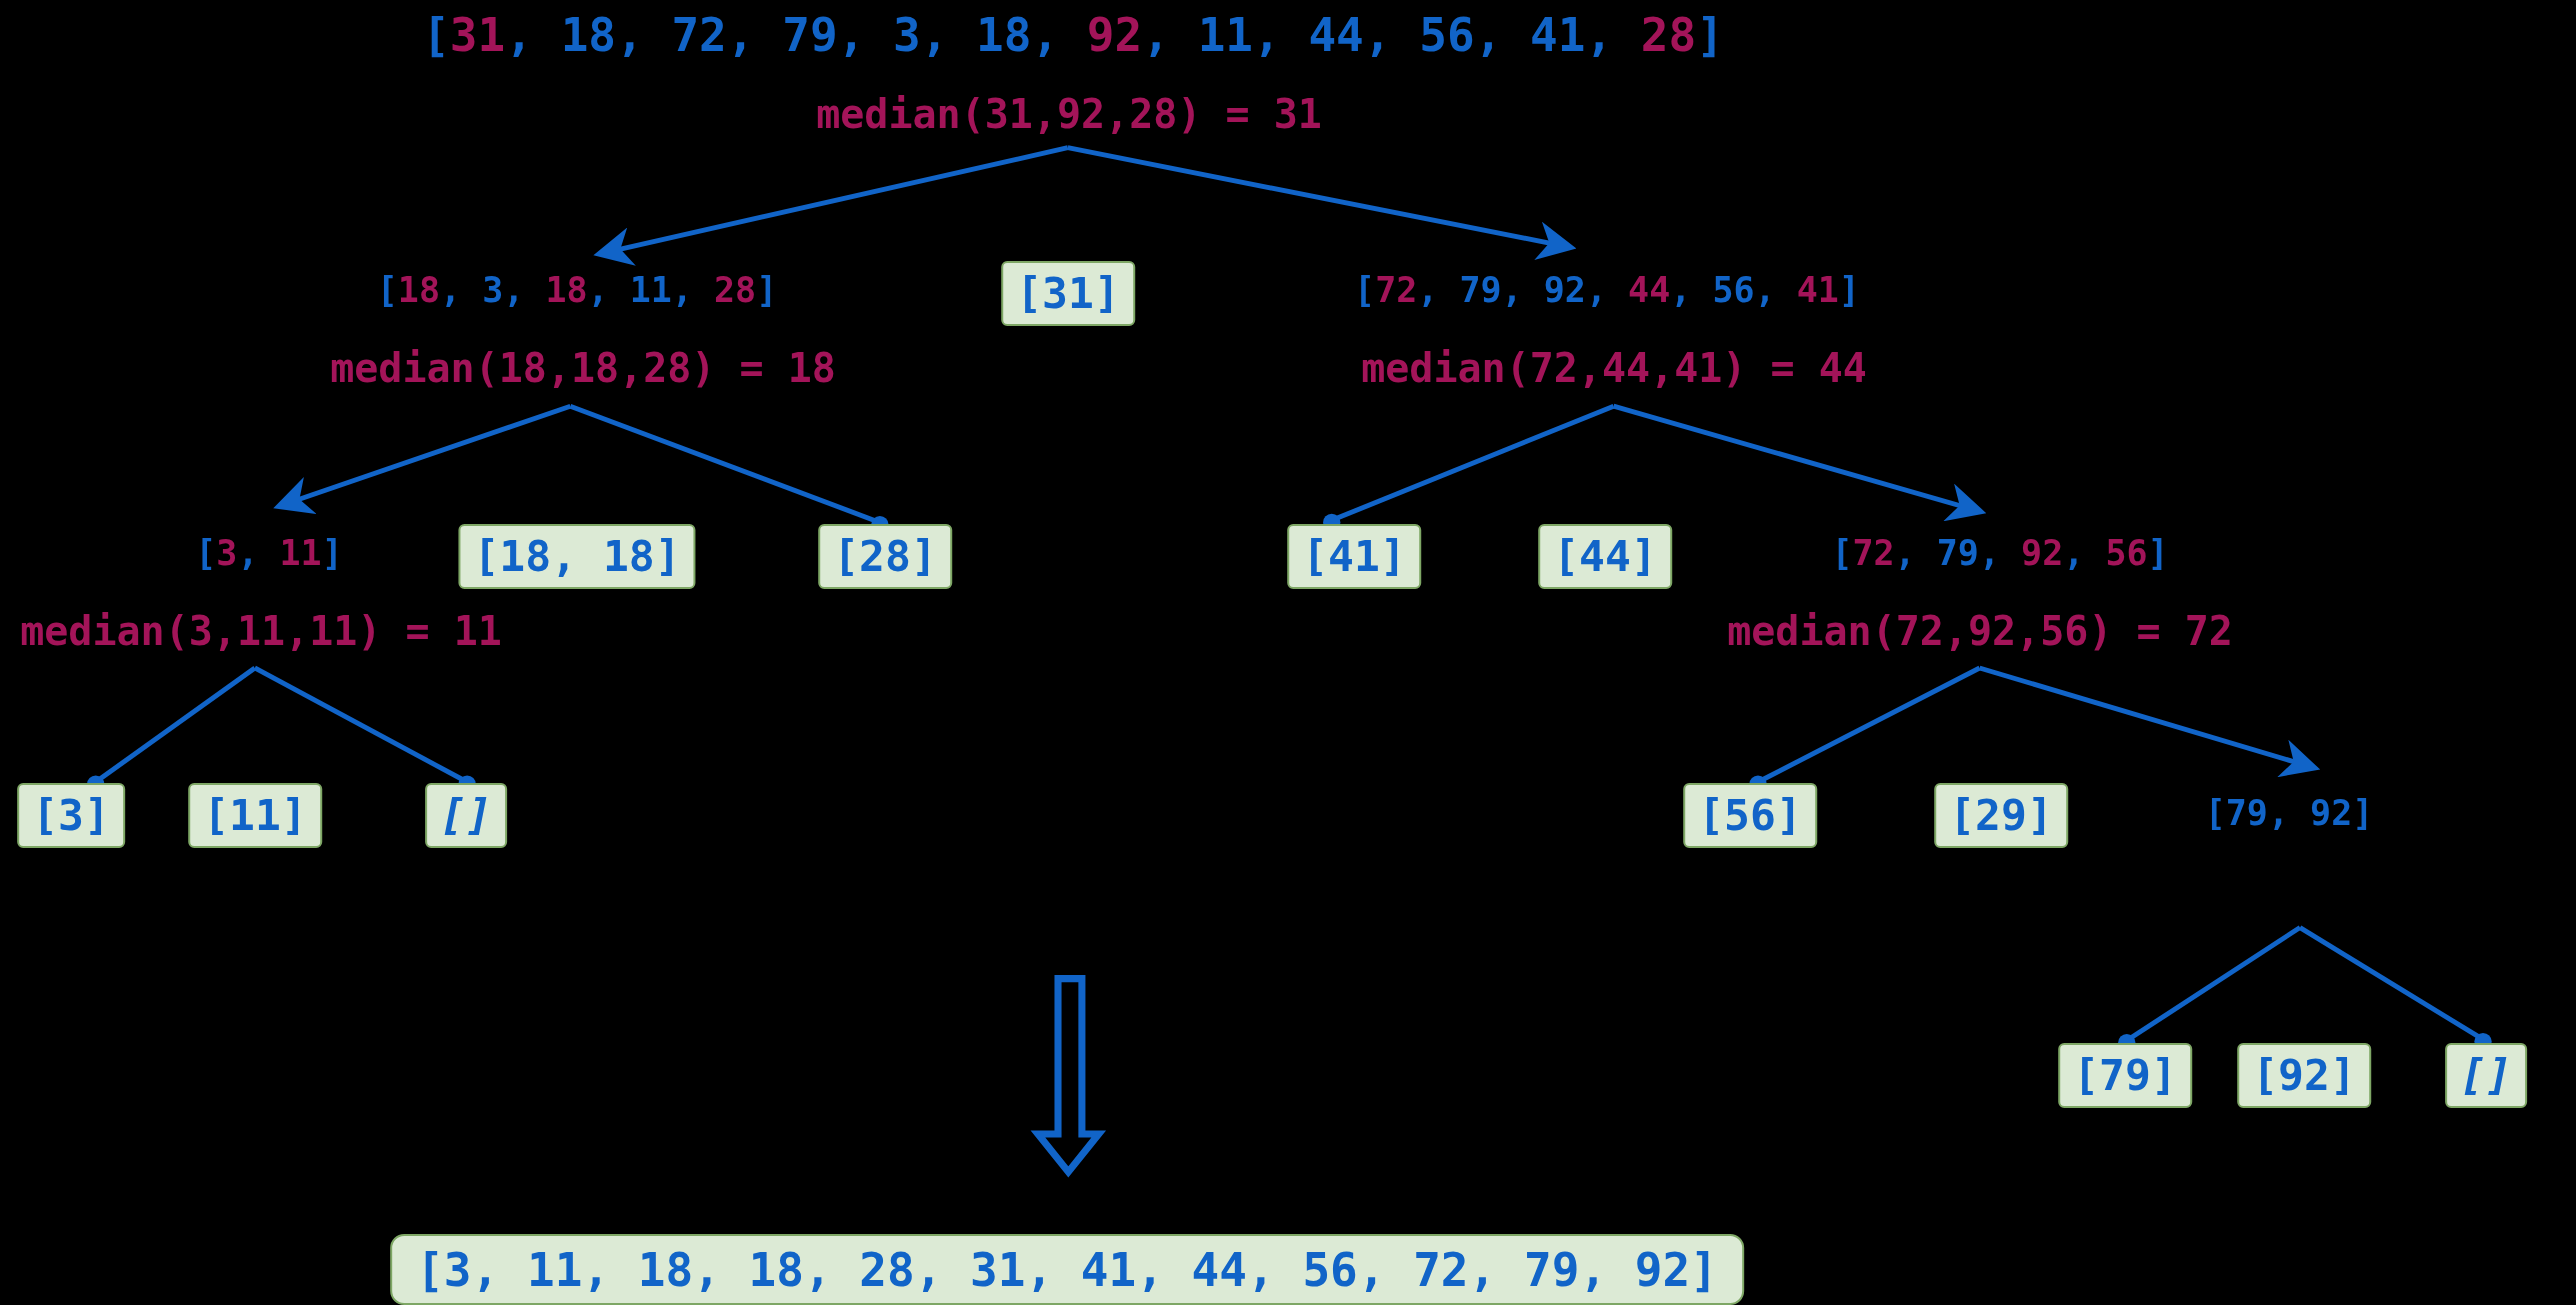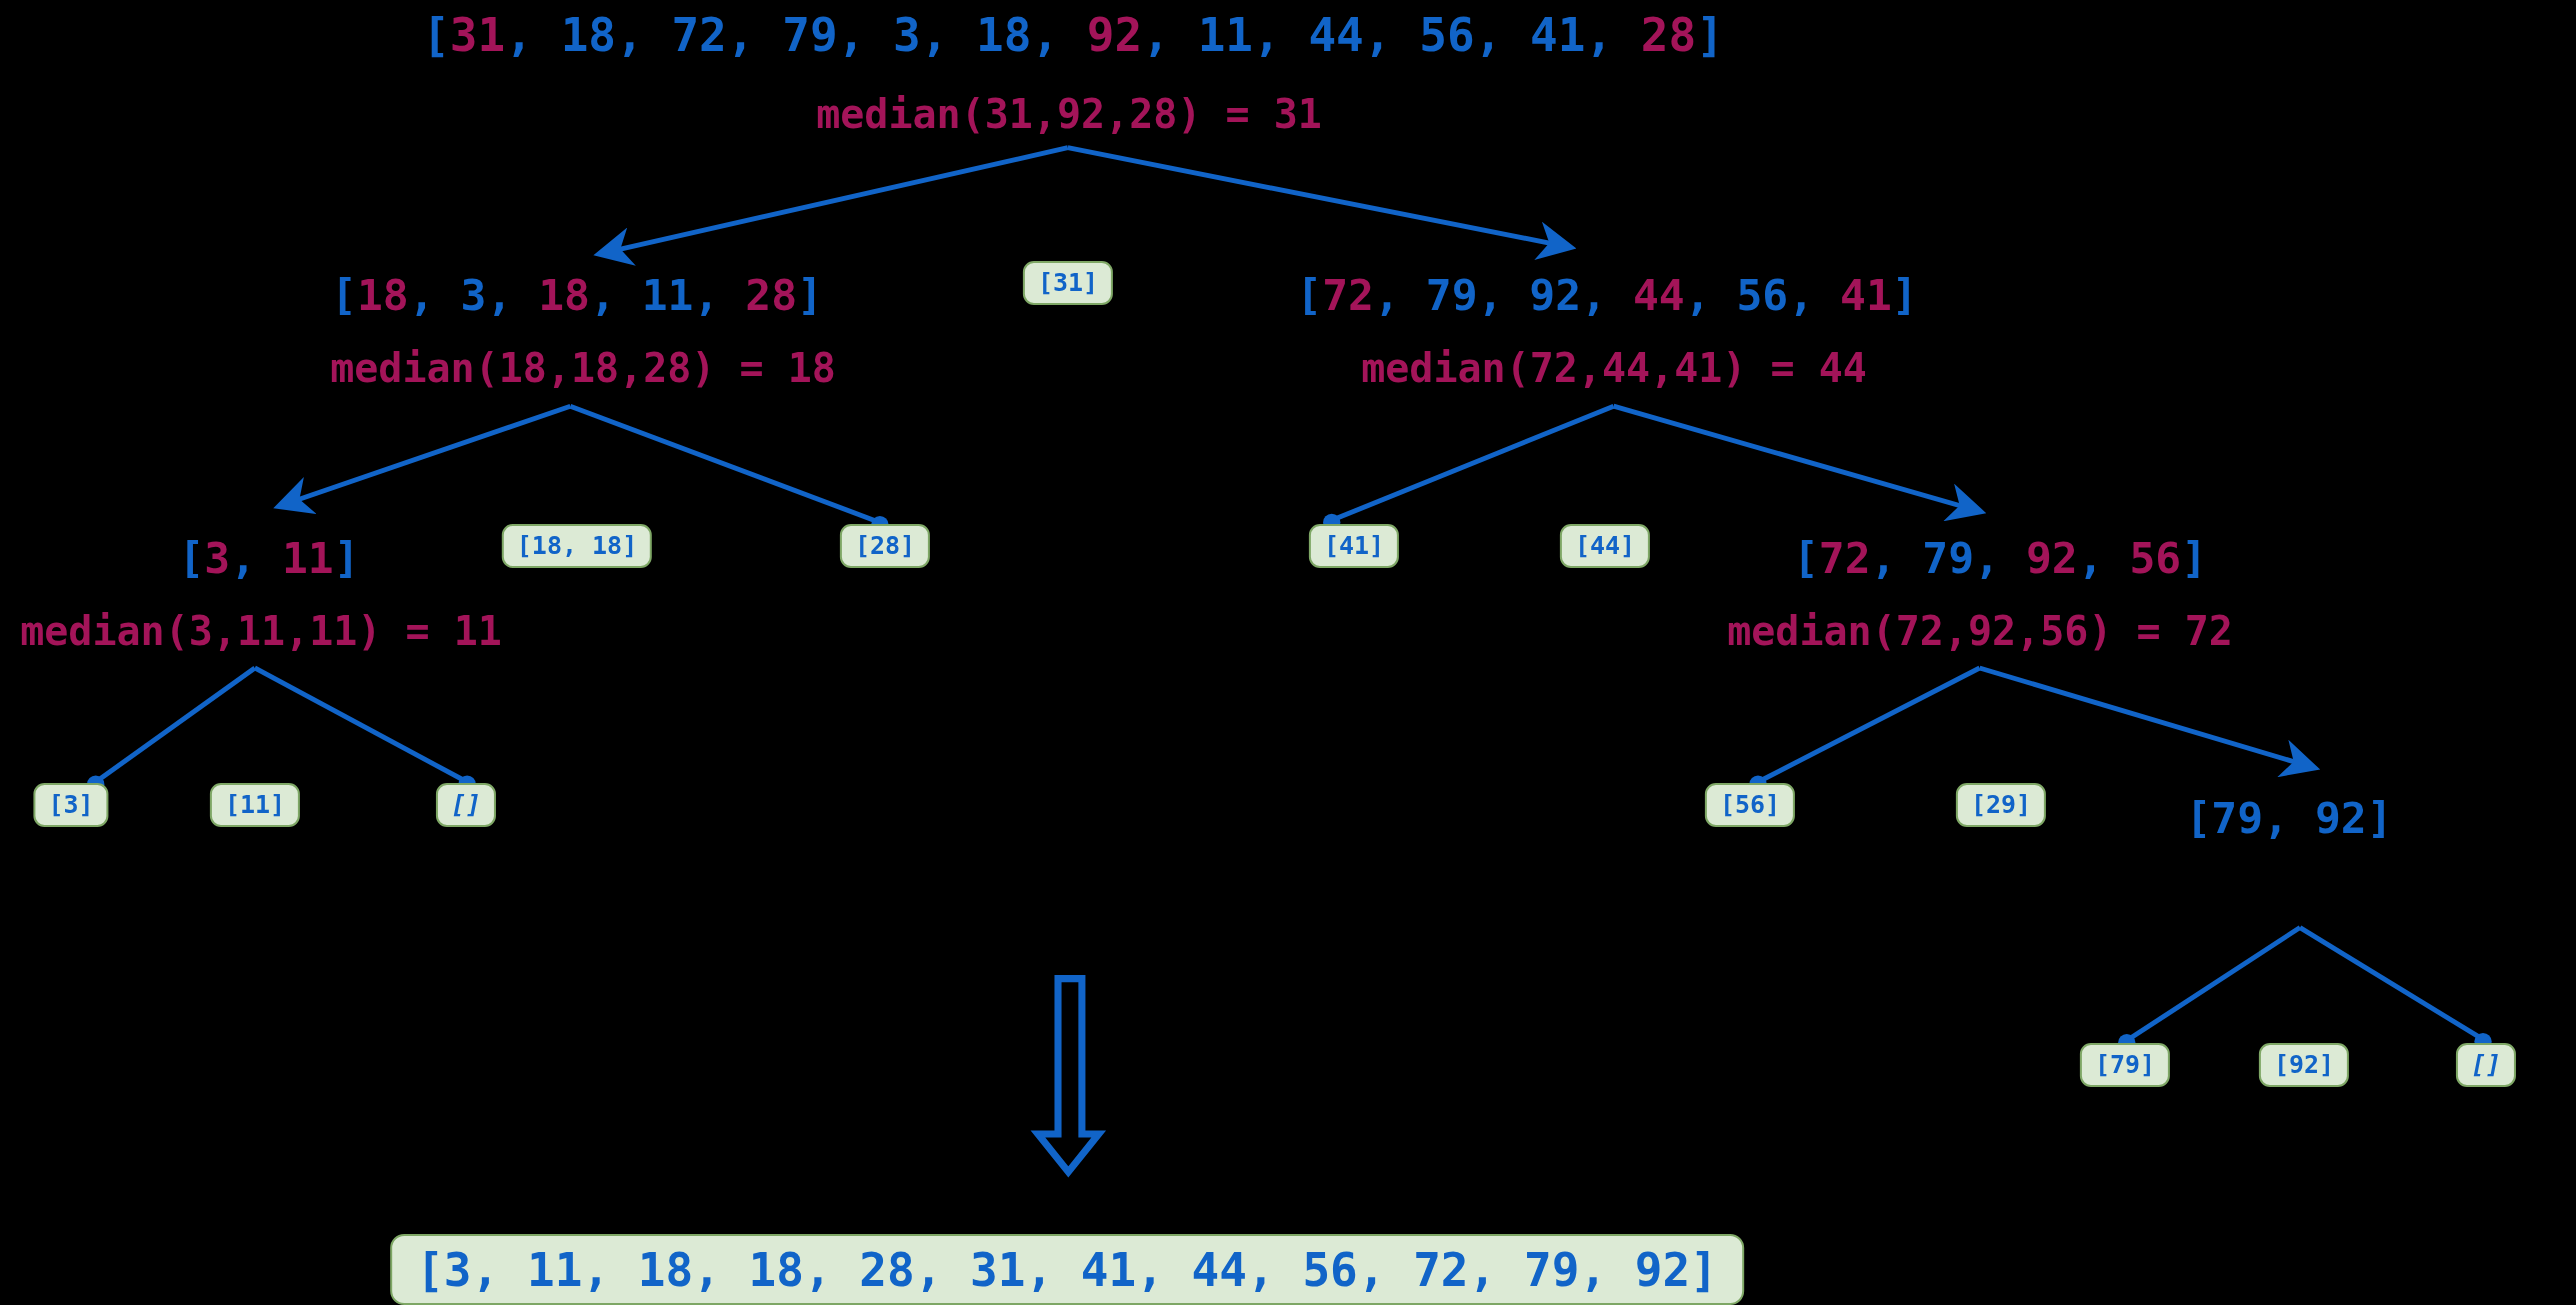--- a/index.html
+++ b/index.html
@@ -1,25 +1,25 @@
 <!DOCTYPE html>
 <html style="font-size:8.7px"><head>
 <meta charset="utf-8">
 <style>
   html,body{margin:0;padding:0;background:#000;}
   #stage{position:relative;width:2576px;height:1305px;background:#000;overflow:hidden;
          font-family:"DejaVu Sans Mono","Liberation Mono",monospace;font-weight:bold;}
   #wires{position:absolute;left:0;top:0;width:2576px;height:1305px;}
-  .arr{position:absolute;transform:translateX(-50%);font-size:43px;white-space:nowrap;color:#1164c8;}
+  .arr{position:absolute;transform:translateX(-50%);font-size:35px;white-space:nowrap;color:#1164c8;}
   .arr.root{font-size:46px;}
   .arr .h{color:#a31459;}
   .arr .b{color:#1164c8;}
   .med{position:absolute;transform:translateX(-50%);font-size:40px;white-space:nowrap;color:#a31459;}
   .leafbox{position:absolute;transform:translateX(-50%);background:#dcead5;border:2.7px solid #7ea765;
-           border-radius:11px;padding:5.4px 13px;font-size:25px;color:#1164c8;white-space:nowrap;}
+           border-radius:6px;padding:5.4px 13px;font-size:43px;color:#1164c8;white-space:nowrap;}
   .leafbox.it{font-style:italic;}
   .leafbox.sorted{font-size:46px;padding:6.5px 24px;border-radius:14px;}
 </style>
 </head>
 <body>
 
 <div id="stage">
 
   <svg id="wires" viewBox="0 0 4743 2403">
     <defs>

